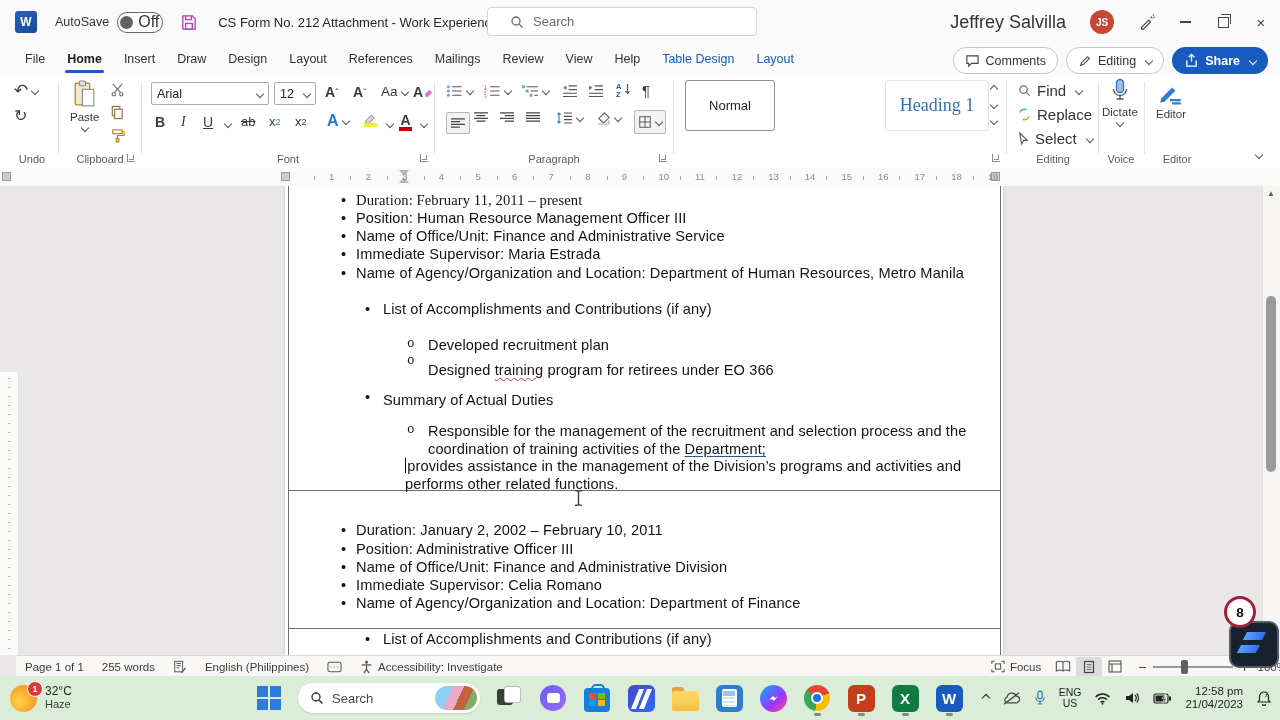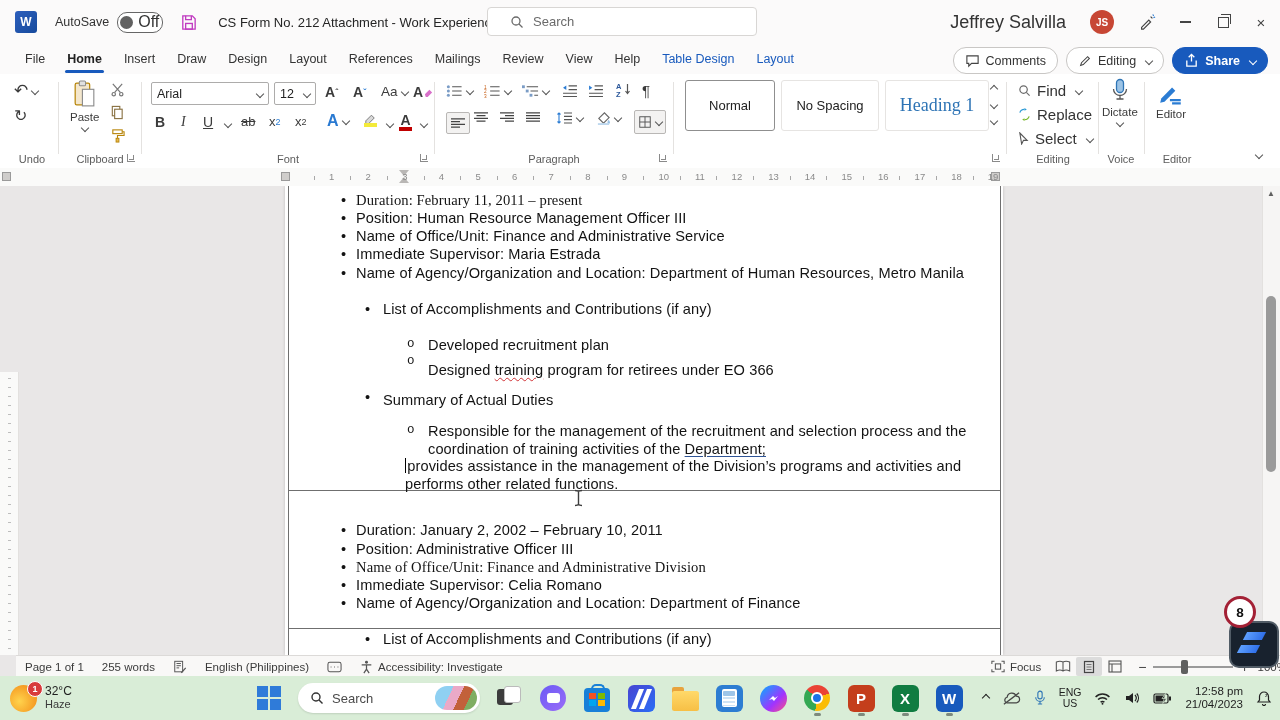--- a/index.html
+++ b/index.html
@@ -402,23 +402,20 @@
       <span class="chv"></span>
     </div>
     <div class="glabel">Paragraph</div>
     <div class="launch"></div>
   </div>
   <div class="vsep" style="left:673px"></div>
 
   <div class="grp" style="left:677px;width:326px">
     <div class="stylecard sel" style="left:8px;width:88px">
         <span>Normal</span>
-      </div>
-    <div class="stylecard" style="left:104px;width:96px">
-        <span>No Spacing</span>
       </div>
     <div class="stylecard" style="left:208px;width:102px">
         <span class="h1font">Heading 1</span>
       </div>
     <span class="chv up" style="position:absolute;right:6px;top:12px"></span>
     <span class="chv" style="position:absolute;right:6px;top:28px"></span>
     <span class="chv" style="position:absolute;right:6px;top:44px"></span>
     <div class="launch"></div>
   </div>
   <div class="vsep" style="left:1006px"></div>
@@ -554,21 +551,21 @@
       <span class="bullet circle" style="left: 407px; top: 237px;">o</span>
       <div class="docline" style="left: 428px; top: 237px;"><span>Responsible for the management of the recruitment and selection process and the</span></div>
       <div class="docline" style="left: 428px; top: 255px;"><span>coordination of training activities of the </span><span class="gunder">Department;</span></div>
       <div class="docline" style="left: 405px; top: 272px;"><span class="caret"></span><span>provides assistance in the management of the Division’s programs and activities and</span></div>
       <div class="docline" style="left: 405px; top: 290px;"><span>performs other related functions.</span></div>
       <span class="bullet disc" style="left: 341px; top: 336px;">•</span>
       <div class="docline" style="left: 356px; top: 336px;"><span>Duration:  January 2, 2002 – February 10, 2011</span></div>
       <span class="bullet disc" style="left: 341px; top: 355px;">•</span>
       <div class="docline" style="left: 356px; top: 355px;"><span>Position:  Administrative Officer III</span></div>
       <span class="bullet disc" style="left: 341px; top: 373px;">•</span>
-      <div class="docline" style="left: 356px; top: 373px; font-family: Liberation Serif, serif;"><span>Name of Office/Unit: Finance and Administrative Division</span></div>
+      <div class="docline" style="left: 356px; top: 373px;"><span>Name of Office/Unit: Finance and Administrative Division</span></div>
       <span class="bullet disc" style="left: 341px; top: 391px;">•</span>
       <div class="docline" style="left: 356px; top: 391px;"><span>Immediate Supervisor: Celia Romano</span></div>
       <span class="bullet disc" style="left: 341px; top: 409px;">•</span>
       <div class="docline" style="left: 356px; top: 409px;"><span> Name of Agency/Organization and Location: Department of Finance</span></div>
       <span class="bullet disc" style="left: 365px; top: 445px;">•</span>
       <div class="docline" style="left: 383px; top: 445px;"><span>List of Accomplishments and Contributions (if any)</span></div>
     </div>
   <div id="ibeam">
     <svg width="11" height="18" viewBox="0 0 11 18">
         <path d="M2 1.5c1.7 0 2.3.7 3.5.7s1.8-.7 3.5-.7M2 16.5c1.7 0 2.3-.7 3.5-.7s1.8.7 3.5.7M5.5 2.2v13.6" stroke="#3c3c3c" stroke-width="1.4" fill="none"></path>

